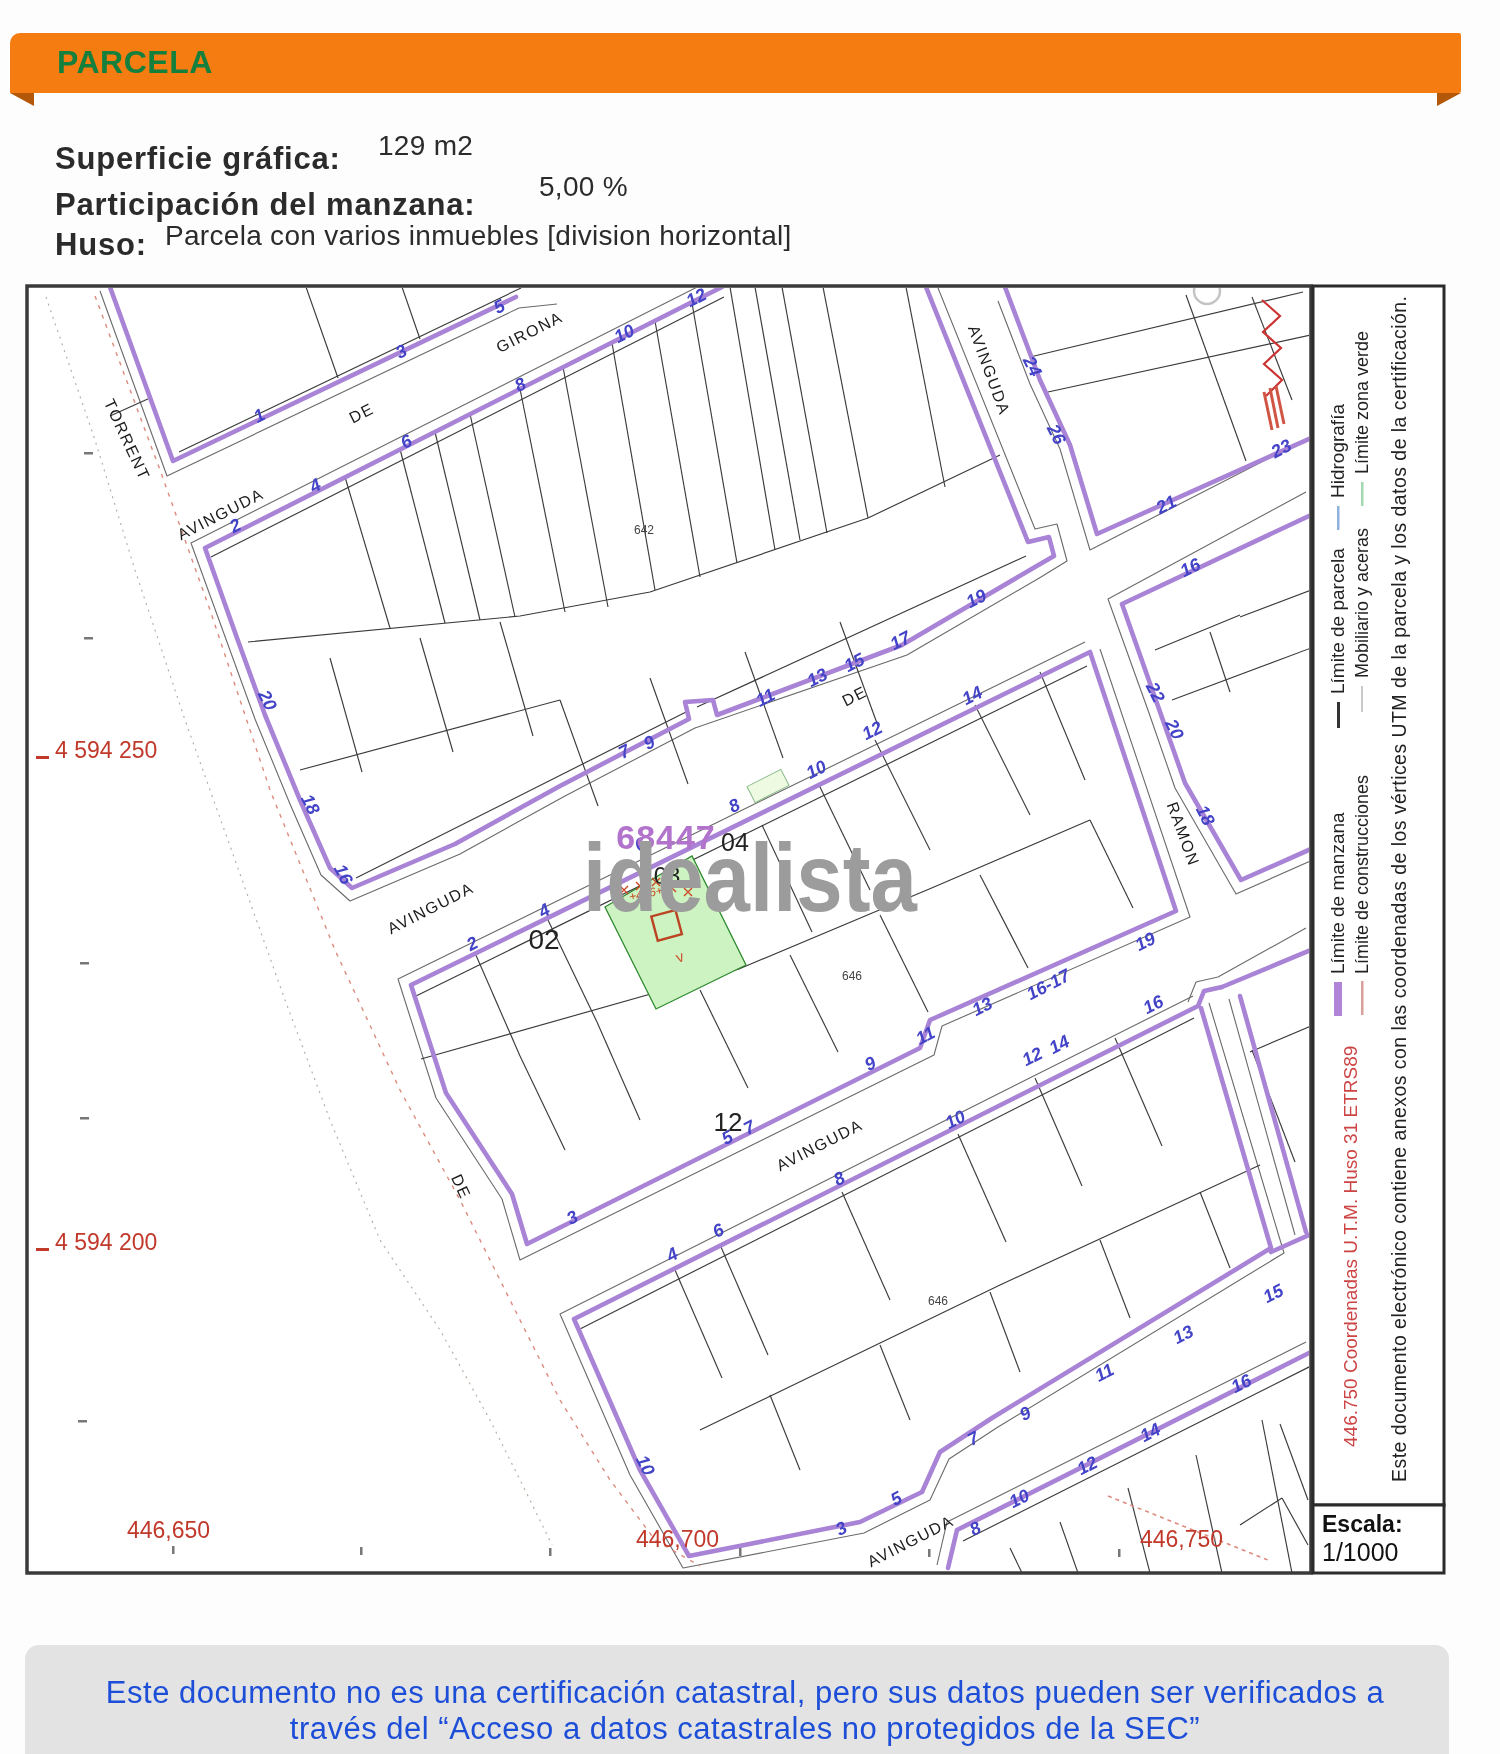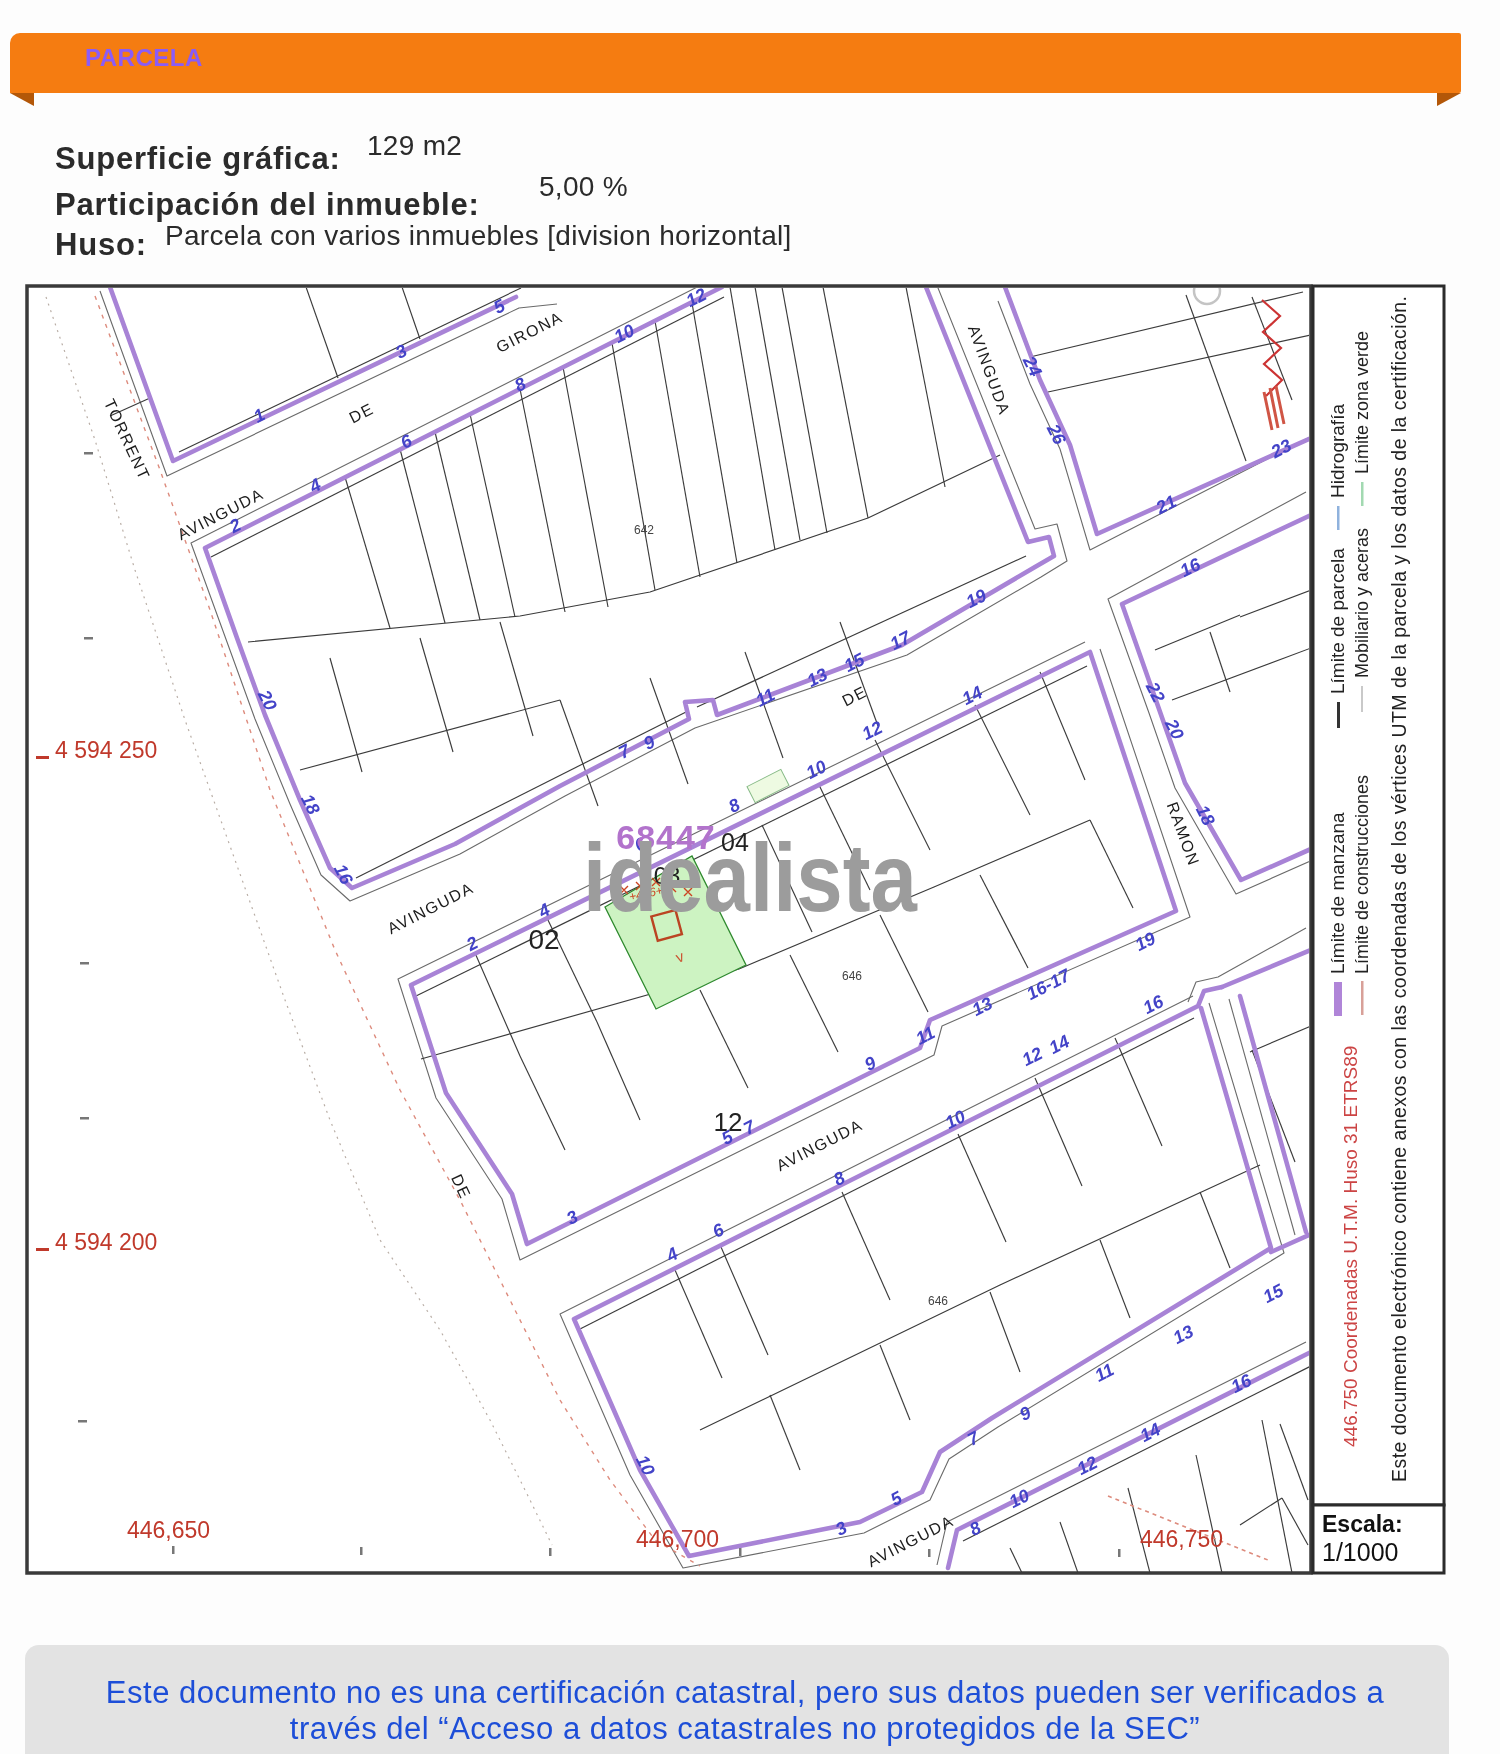--- a/index.html
+++ b/index.html
@@ -8,25 +8,25 @@
   .hdr-val { position:absolute; color:#2b2b2b; font-size:28px; letter-spacing:0.3px; }
 </style></head>
 <body>
 
 <div style="position:absolute;left:10px;top:33px;width:1451px;height:60px;background:#f57c11;border-radius:10px 2px 2px 0;"></div>
 
 <div style="position:absolute;left:10px;top:93px;width:0;height:0;border-top:13px solid #b35708;border-left:24px solid transparent;"></div>
 
 <div style="position:absolute;left:1437px;top:93px;width:0;height:0;border-top:13px solid #b35708;border-right:24px solid transparent;"></div>
 
-<div style="position:absolute;left:57px;top:44px;font-size:24px;font-weight:bold;color:#8b5cf6;letter-spacing:0.5px;margin-left:28px;">PARCELA</div>
+<div style="position:absolute;left:57px;top:44px;font-size:32px;font-weight:bold;color:#15803d;letter-spacing:0.5px;">PARCELA</div>
 
 <div class="hdr-label" style="left:55px;top:128px;">Superficie gráfica:</div>
-<div class="hdr-val" style="left:367px;top:130px;">129 m2</div>
-<div class="hdr-label" style="left:55px;top:174px;">Participación del inmueble:</div>
+<div class="hdr-val" style="left:378px;top:130px;">129 m2</div>
+<div class="hdr-label" style="left:55px;top:174px;">Participación del manzana:</div>
 <div class="hdr-val" style="left:512px;top:171px;margin-left:27px;">5,00 %</div>
 <div class="hdr-label" style="left:55px;top:214px;">Huso:</div>
 <div class="hdr-val" style="left:165px;top:220px;">Parcela con varios inmuebles [division horizontal]</div>
 
 <svg width="1500" height="1754" viewBox="0 0 1500 1754" style="position:absolute;left:0;top:0;" font-family="Liberation Sans, sans-serif">
   <defs>
     <clipPath id="mapclip">
         <rect x="29" y="288" width="1280" height="1284"></rect>
       </clipPath>
   </defs>

